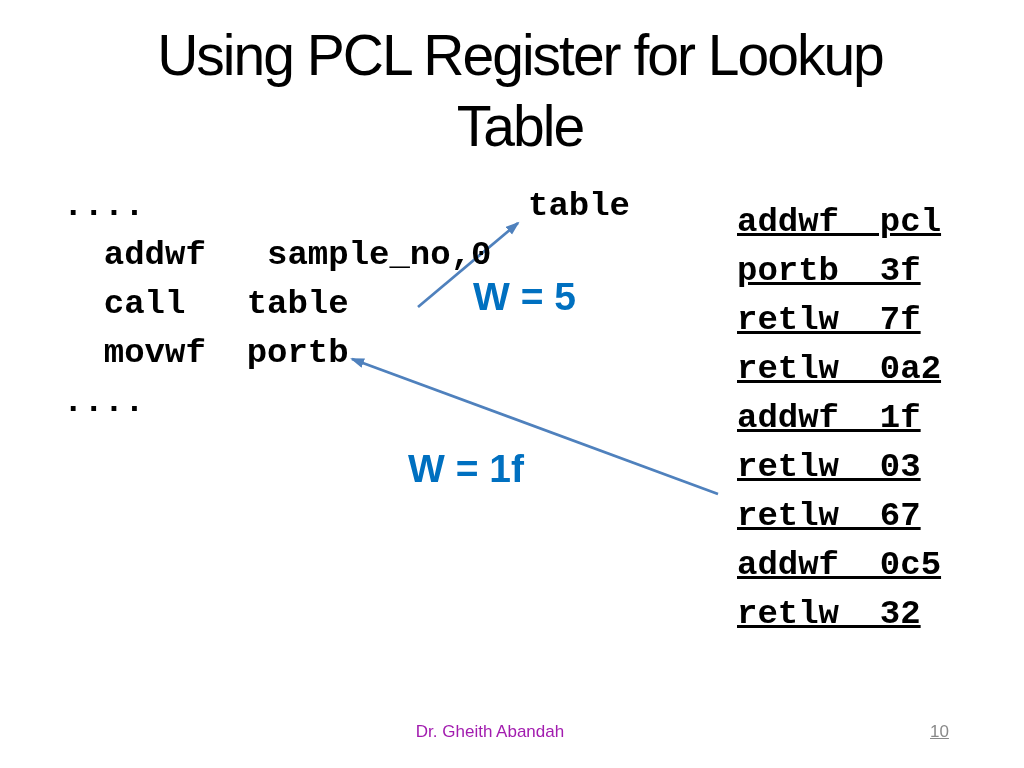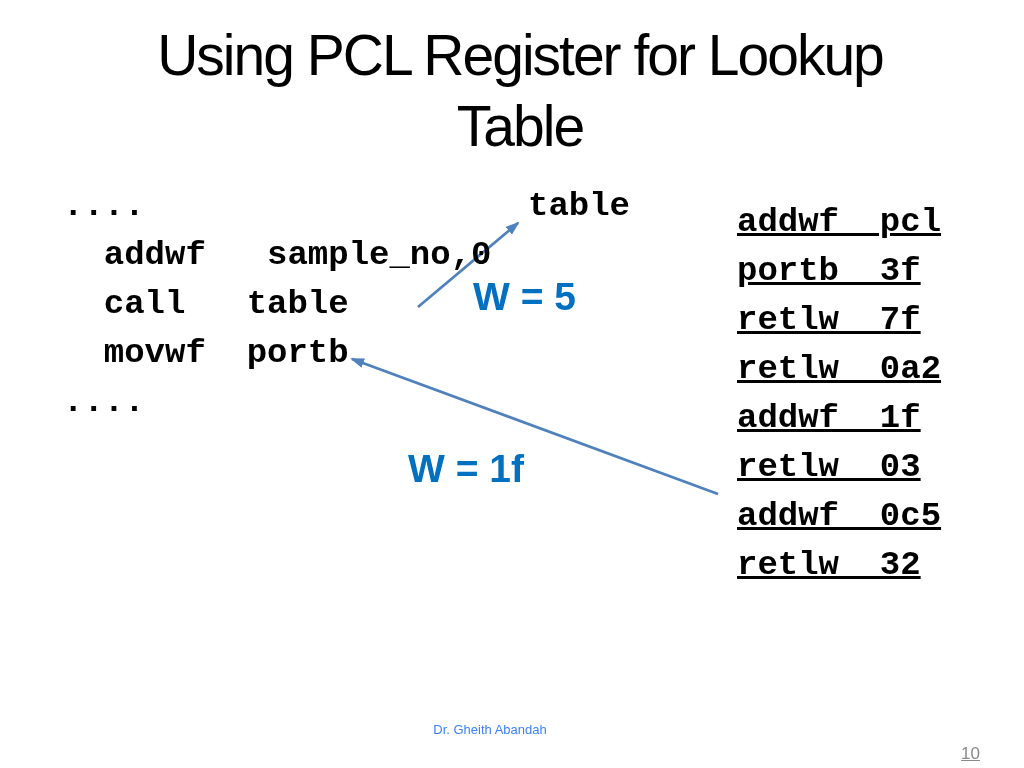--- a/index.html
+++ b/index.html
@@ -72,30 +72,30 @@
     white-space: pre;
   }
   .w5  { left: 473px; top: 276px; }
   .w1f { left: 408px; top: 448px; }
   .footer-text {
     position: absolute;
     left: 0;
     top: 722px;
     width: 980px;
     text-align: center;
-    color: #3b82f6;
+    color: #a21caf;
     font-family: "Liberation Sans", sans-serif;
-    font-size: 13px;
+    font-size: 17px;
   }
   .page-number {
     position: absolute;
     left: 930px;
-    top: 744px;
+    top: 722px;
     width: 50px;
-    text-align: right;
+    text-align: left;
     color: #898989;
     font-family: "Liberation Sans", sans-serif;
     font-size: 17px;
     text-decoration: underline;
   }
 </style>
 </head>
 <body>
 
 <div class="slide">
@@ -125,20 +125,21 @@
 
   <div class="table-label">table</div>
 
   <div class="code-block right-code">
     <div class="code-line">addwf  pcl</div>
     <div class="code-line">portb  3f</div>
     <div class="code-line">retlw  7f</div>
     <div class="code-line">retlw  0a2</div>
     <div class="code-line">addwf  1f</div>
     <div class="code-line">retlw  03</div>
+    <div class="code-line">retlw  67</div>
     <div class="code-line">addwf  0c5</div>
     <div class="code-line">retlw  32</div>
   </div>
 
   <div class="w-label w5">W = 5</div>
   <div class="w-label w1f">W = 1f</div>
 
   <div class="footer-text">Dr. Gheith Abandah</div>
   <div class="page-number">10</div>
 

